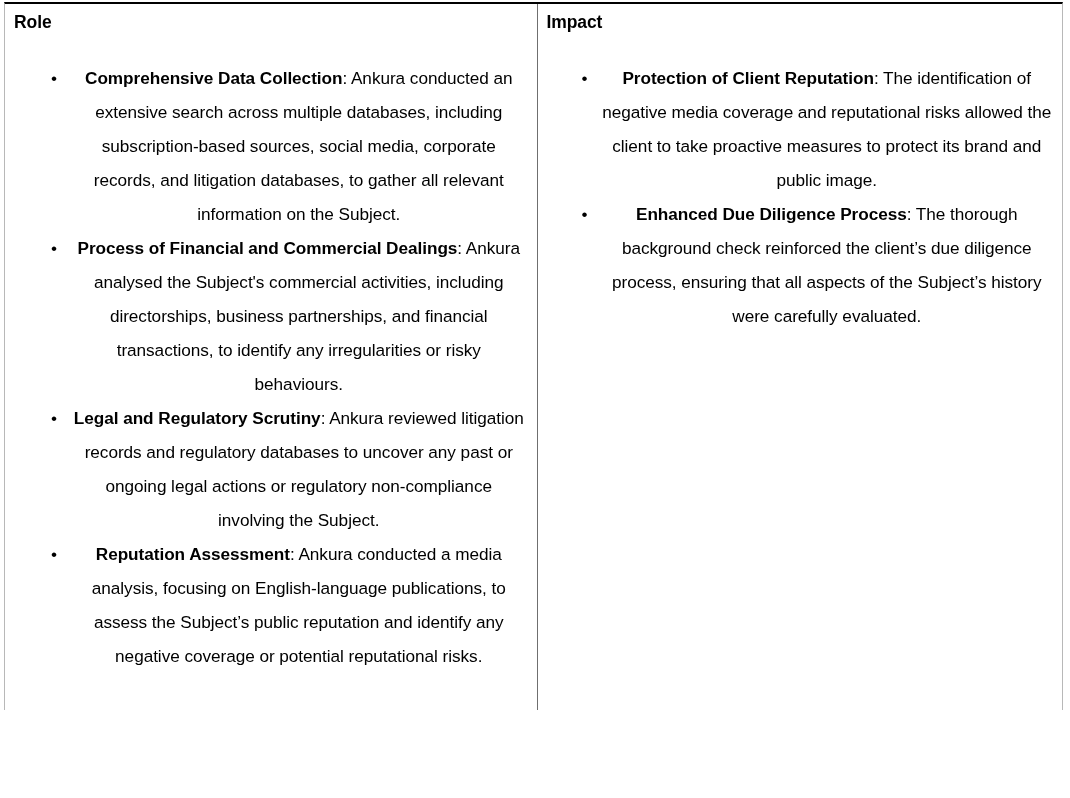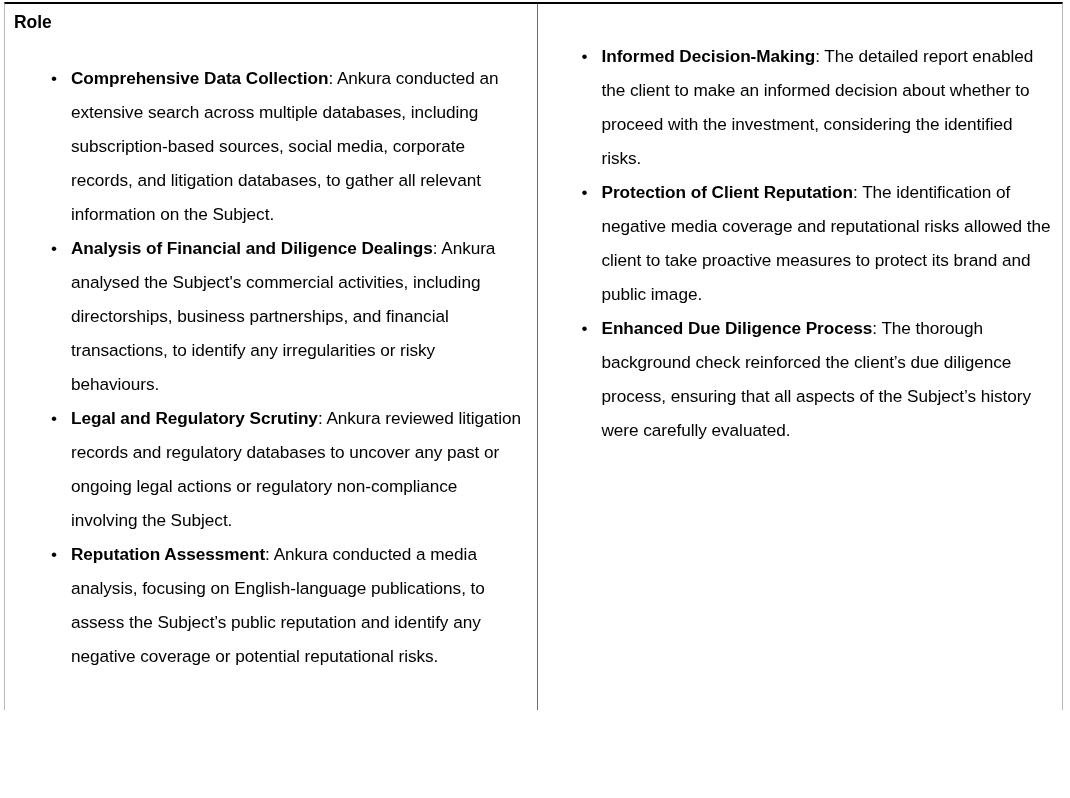--- a/index.html
+++ b/index.html
@@ -57,20 +57,21 @@
     line-height: 22px;
     letter-spacing: -0.1px;
     margin: 0 0 0 1px;
     padding: 0;
   }
 
   ul.bullets {
     list-style: none;
     margin: 28px 0 0 0;
     padding: 0;
+    text-align: center;
   }
   ul.bullets > li {
     position: relative;
     padding-left: 58px;
     font-size: 17.2px;
     line-height: 34px;
     letter-spacing: -0.05px;
     margin: 0;
   }
   ul.bullets > li::before {
@@ -95,28 +96,28 @@
 </head>
 <body>
 
 <div class="page">
   <div class="table">
 
     <div class="col col-left">
       <div class="col-header">Role</div>
       <ul class="bullets">
         <li><span class="term">Comprehensive Data Collection</span><span>: </span><span>Ankura conducted an extensive search across multiple databases, including subscription-based sources, social media, corporate records, and litigation databases, to gather all relevant information on the Subject.</span></li>
-        <li><span class="term">Analysis of Financial and Diligence Dealings</span><span>: </span><span>Ankura analysed the Subject's commercial activities, including directorships, business partnerships, and financial transactions, to identify any irregularities or risky behaviours.</span></li>
+        <li><span class="term">Process of Financial and Commercial Dealings</span><span>: </span><span>Ankura analysed the Subject's commercial activities, including directorships, business partnerships, and financial transactions, to identify any irregularities or risky behaviours.</span></li>
         <li><span class="term">Legal and Regulatory Scrutiny</span><span>: </span><span>Ankura reviewed litigation records and regulatory databases to uncover any past or ongoing legal actions or regulatory non-compliance involving the Subject.</span></li>
         <li><span class="term">Reputation Assessment</span><span>: </span><span>Ankura conducted a media analysis, focusing on English-language publications, to assess the Subject’s public reputation and identify any negative coverage or potential reputational risks.</span></li>
       </ul>
     </div>
 
     <div class="col col-right">
+      <div class="col-header">Impact</div>
       <ul class="bullets right">
-        <li><span class="term">Informed Decision-Making</span><span>: </span><span>The detailed report enabled the client to make an informed decision about whether to proceed with the investment, considering the identified risks.</span></li>
         <li><span class="term">Protection of Client Reputation</span><span>: </span><span>The identification of negative media coverage and reputational risks allowed the client to take proactive measures to protect its brand and public image.</span></li>
         <li><span class="term">Enhanced Due Diligence Process</span><span>: </span><span>The thorough background check reinforced the client’s due diligence process, ensuring that all aspects of the Subject’s history were carefully evaluated.</span></li>
       </ul>
     </div>
 
   </div>
 </div>
 
 </body></html>

